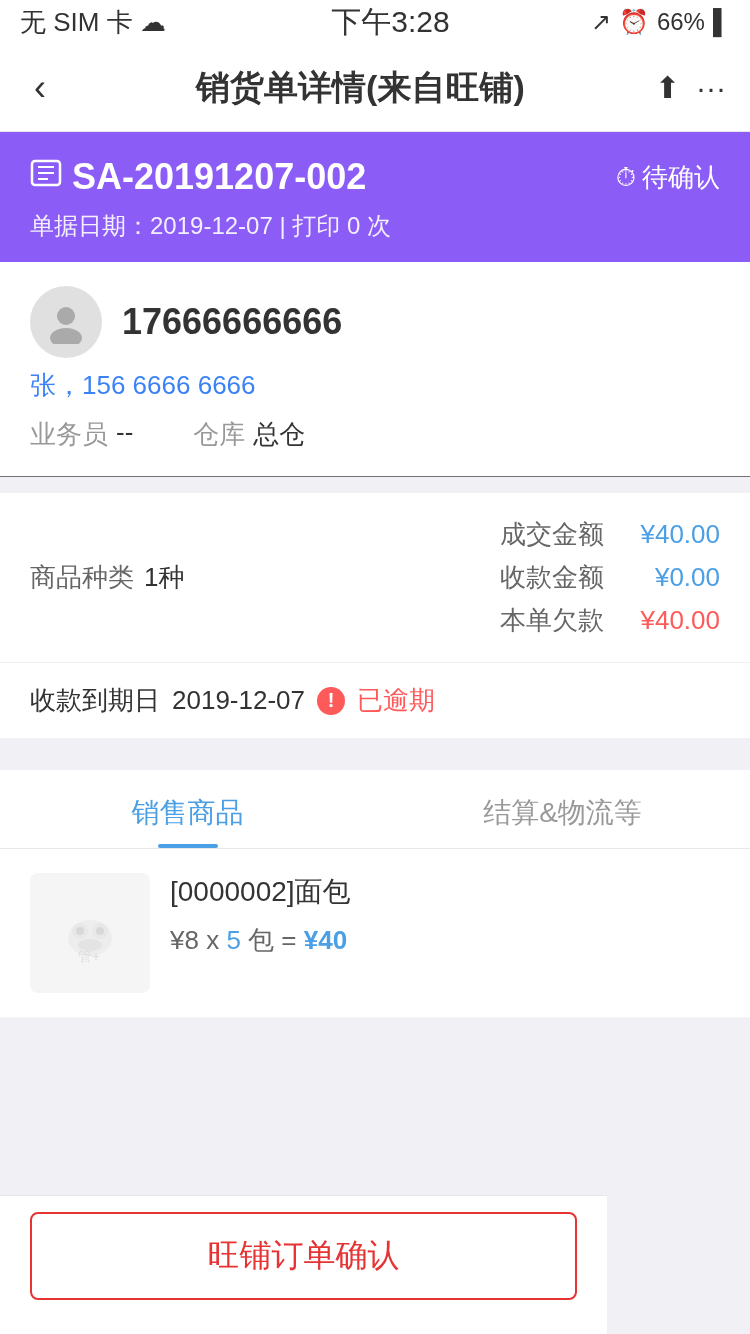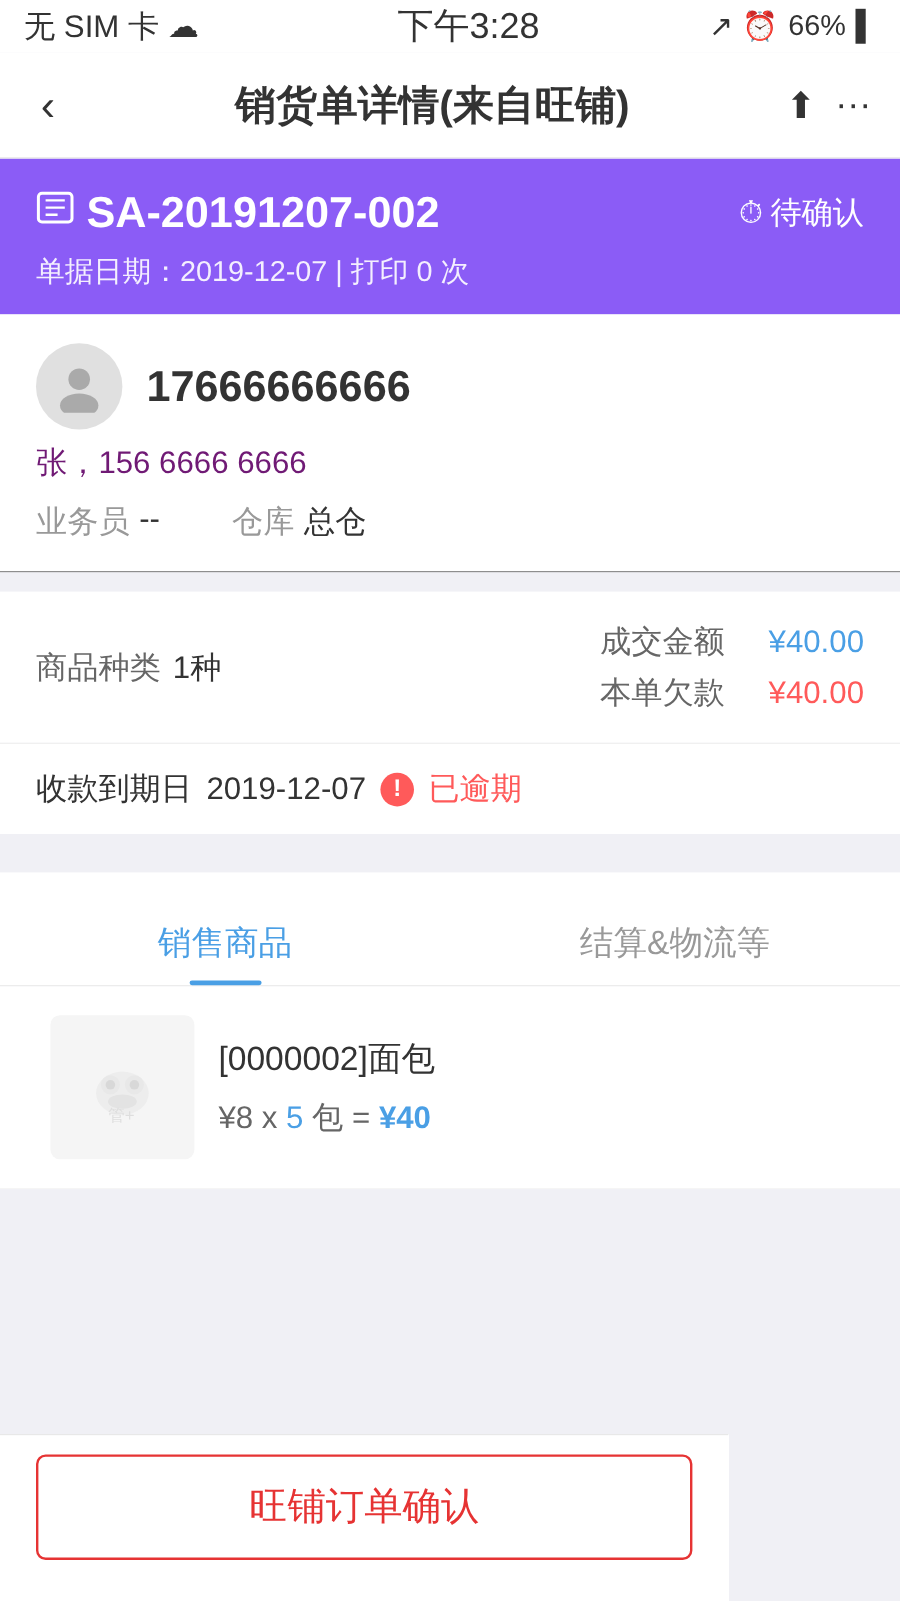--- a/index.html
+++ b/index.html
@@ -123,21 +123,21 @@
       height: 44px;
       fill: #aaa;
     }
     .customer-phone {
       font-size: 36px;
       font-weight: 600;
       color: #333;
     }
     .customer-name {
       font-size: 26px;
-      color: #701a75;
+      color: #3b82f6;
       margin-bottom: 14px;
     }
     .customer-meta {
       display: flex;
       gap: 60px;
       font-size: 26px;
       color: #333;
     }
     .customer-meta-item { display: flex; gap: 8px; }
     .meta-label { color: #999; }
@@ -217,21 +217,21 @@
     
     .tabs-bar {
       background: #fff;
       display: flex;
       border-bottom: 1px solid #e8e8e8;
       margin-top: 16px;
     }
     .tab-item {
       flex: 1;
       text-align: center;
-      padding: 40px 0 16px;
+      padding: 24px 0 16px;
       font-size: 28px;
       color: #999;
       position: relative;
       cursor: pointer;
     }
     .tab-item.active {
       color: #4a9fe5;
     }
     .tab-item.active::after {
       content: '';
@@ -245,22 +245,22 @@
       border-radius: 2px;
     }
 
     
     .product-list {
       background: #fff;
       margin-top: 0;
     }
     .product-item {
       display: flex;
-      align-items: center;
-      padding: 24px 42px;
+      align-items: flex-start;
+      padding: 24px 30px;
       gap: 20px;
       border-bottom: 1px solid #f5f5f5;
     }
     .product-thumb {
       width: 120px;
       height: 120px;
       background: #f5f5f5;
       border-radius: 8px;
       flex-shrink: 0;
       display: flex;
@@ -396,20 +396,24 @@
     <div class="summary-left">
       <span class="summary-label">商品种类</span>
       <span class="summary-value">1种</span>
     </div>
     <div class="summary-right">
       <div class="amount-row">
         <span class="amount-label">成交金额</span>
         <span class="amount-value">¥40.00</span>
       </div>
       <div class="amount-row">
+        <span class="amount-label">收款金额</span>
+        <span class="amount-value">¥0.00</span>
+      </div>
+      <div class="amount-row">
         <span class="amount-label">本单欠款</span>
         <span class="amount-value debt">¥40.00</span>
       </div>
     </div>
   </div>
 </div>
 
 <div class="due-card">
   <span>收款到期日</span>
   <span>2019-12-07</span>

